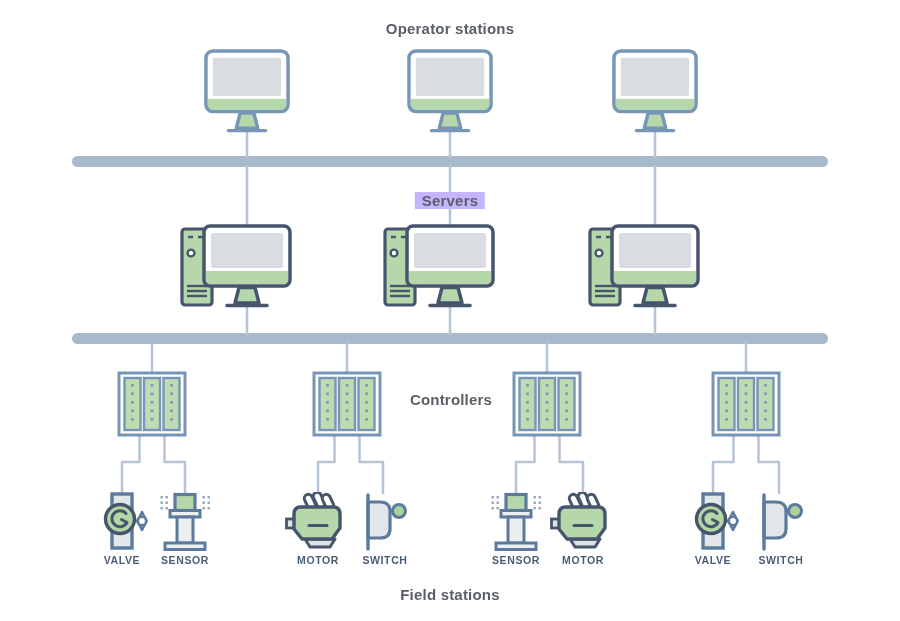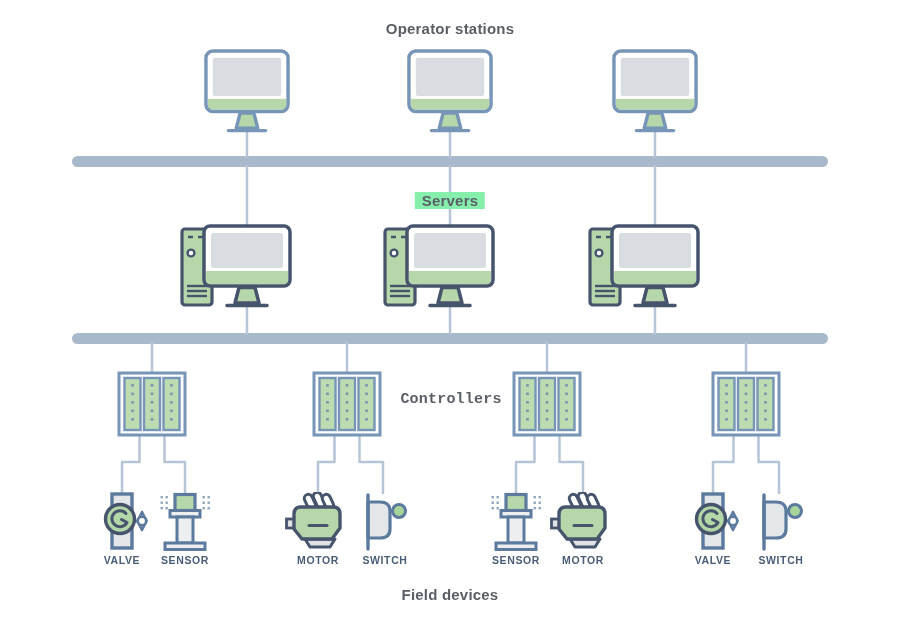--- a/index.html
+++ b/index.html
@@ -4,21 +4,21 @@
 <style>
   html,body{margin:0;padding:0;background:#fff;}
   .canvas{
     position:relative;width:844px;height:621px;background:#ffffff;overflow:hidden;
     font-family:"Liberation Sans", sans-serif;
   }
   .sec-label{
     position:absolute;transform:translateX(-50%);
     font-size:15px;font-weight:bold;color:#5a5f66;letter-spacing:.2px;white-space:nowrap;
   }
-  .sec-label.on-wire{background:#86efac;padding:0 7px;}
+  .sec-label.on-wire{background:#c4b5fd;padding:0 7px;}
   .wiring,.icon{position:absolute;}
   .dev{
     position:absolute;width:84px;display:flex;flex-direction:column;align-items:center;
   }
   .dev-label{
     margin-top:2px;font-size:10.5px;font-weight:bold;color:#4a5d78;letter-spacing:.6px;white-space:nowrap;
   }
   .defs{position:absolute;width:0;height:0;overflow:hidden;}
 </style>
 </head>
@@ -159,22 +159,22 @@
         <path d="M359.5,434 V462 H383 V494"></path>
       <path d="M534.5,434 V462 H516 V494"></path>
         <path d="M559.5,434 V462 H583 V494"></path>
       <path d="M733.5,434 V462 H713 V494"></path>
         <path d="M758.5,434 V462 H779 V494"></path>
     </g>
   </svg>
 
   <div class="sec-label" style="left:450px;top:20px;">Operator stations</div>
   <div class="sec-label on-wire" style="left:450px;top:192px;">Servers</div>
-  <div class="sec-label" style="left:451px;top:391px;font-family:Liberation Mono, monospace;">Controllers</div>
-  <div class="sec-label" style="left:450px;top:586px;">Field devices</div>
+  <div class="sec-label" style="left:451px;top:391px;">Controllers</div>
+  <div class="sec-label" style="left:450px;top:586px;">Field stations</div>
 
   <svg class="icon" style="left:203px;top:49px;" width="88" height="86" viewBox="0 0 88 88">
       <use href="#sym-monitor"></use>
     </svg>
   <svg class="icon" style="left:406px;top:49px;" width="88" height="86" viewBox="0 0 88 88">
       <use href="#sym-monitor"></use>
     </svg>
   <svg class="icon" style="left:611px;top:49px;" width="88" height="86" viewBox="0 0 88 88">
       <use href="#sym-monitor"></use>
     </svg>

